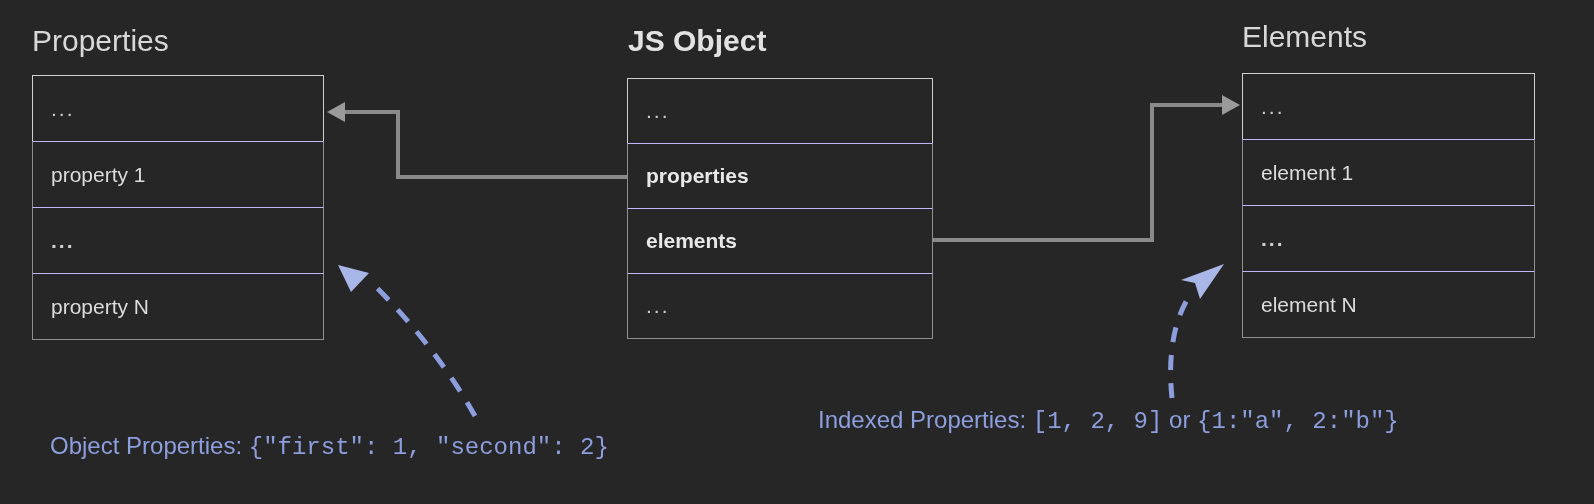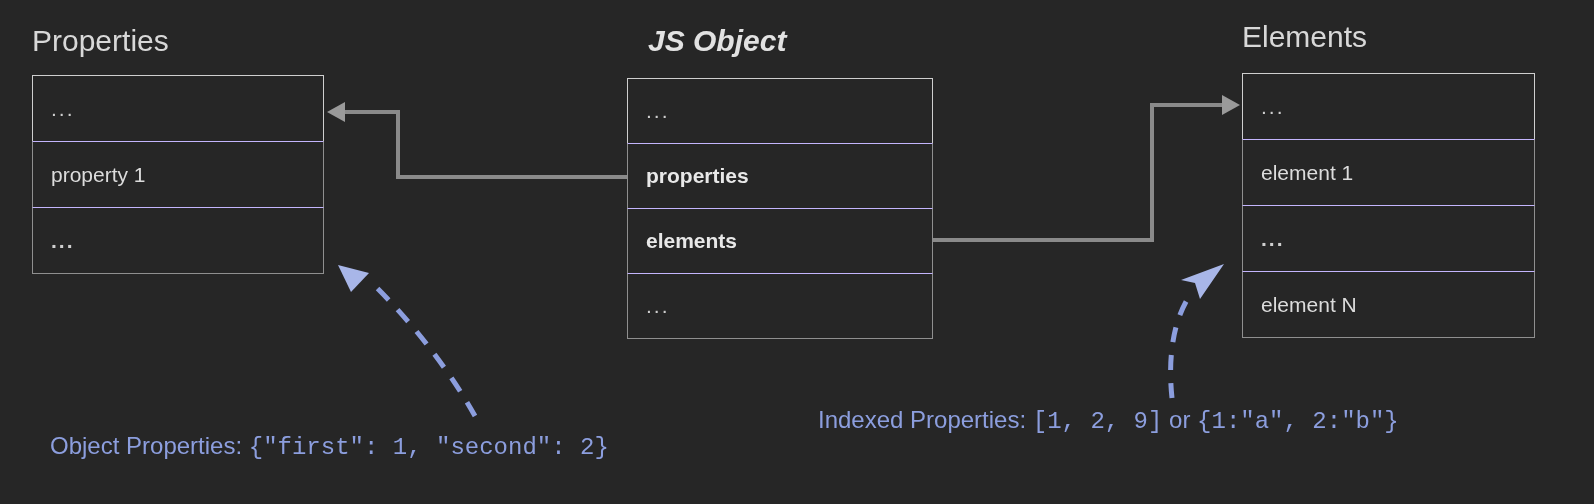--- a/index.html
+++ b/index.html
@@ -25,21 +25,21 @@
     position: absolute;
     color: #d8d8d8;
     font-size: 30px;
     line-height: 1;
     white-space: nowrap;
     font-weight: 400;
   }
   .col-title.bold { font-weight: 700; color: #e2e2e2; }
 
   #title-properties { left: 32px;   top: 26px; }
-  #title-jsobject   { left: 648px;  top: 26px; font-style: italic; }
+  #title-jsobject   { left: 628px;  top: 26px; }
   #title-elements   { left: 1242px; top: 22px; }
 
   
   .box {
     position: absolute;
     box-sizing: border-box;
     display: flex;
     flex-direction: column;
   }
   .row {
@@ -112,20 +112,23 @@
   <div class="box" id="box-properties">
     <div class="row first">
       <span class="ellipsis">...</span>
     </div>
     <div class="row">
       <span>property 1</span>
     </div>
     <div class="row bold-ellipsis">
       <span class="ellipsis">...</span>
     </div>
+    <div class="row">
+      <span>property N</span>
+    </div>
   </div>
 
   <div class="box" id="box-jsobject">
     <div class="row first">
       <span class="ellipsis">...</span>
     </div>
     <div class="row bold">
       <span>properties</span>
     </div>
     <div class="row bold">

